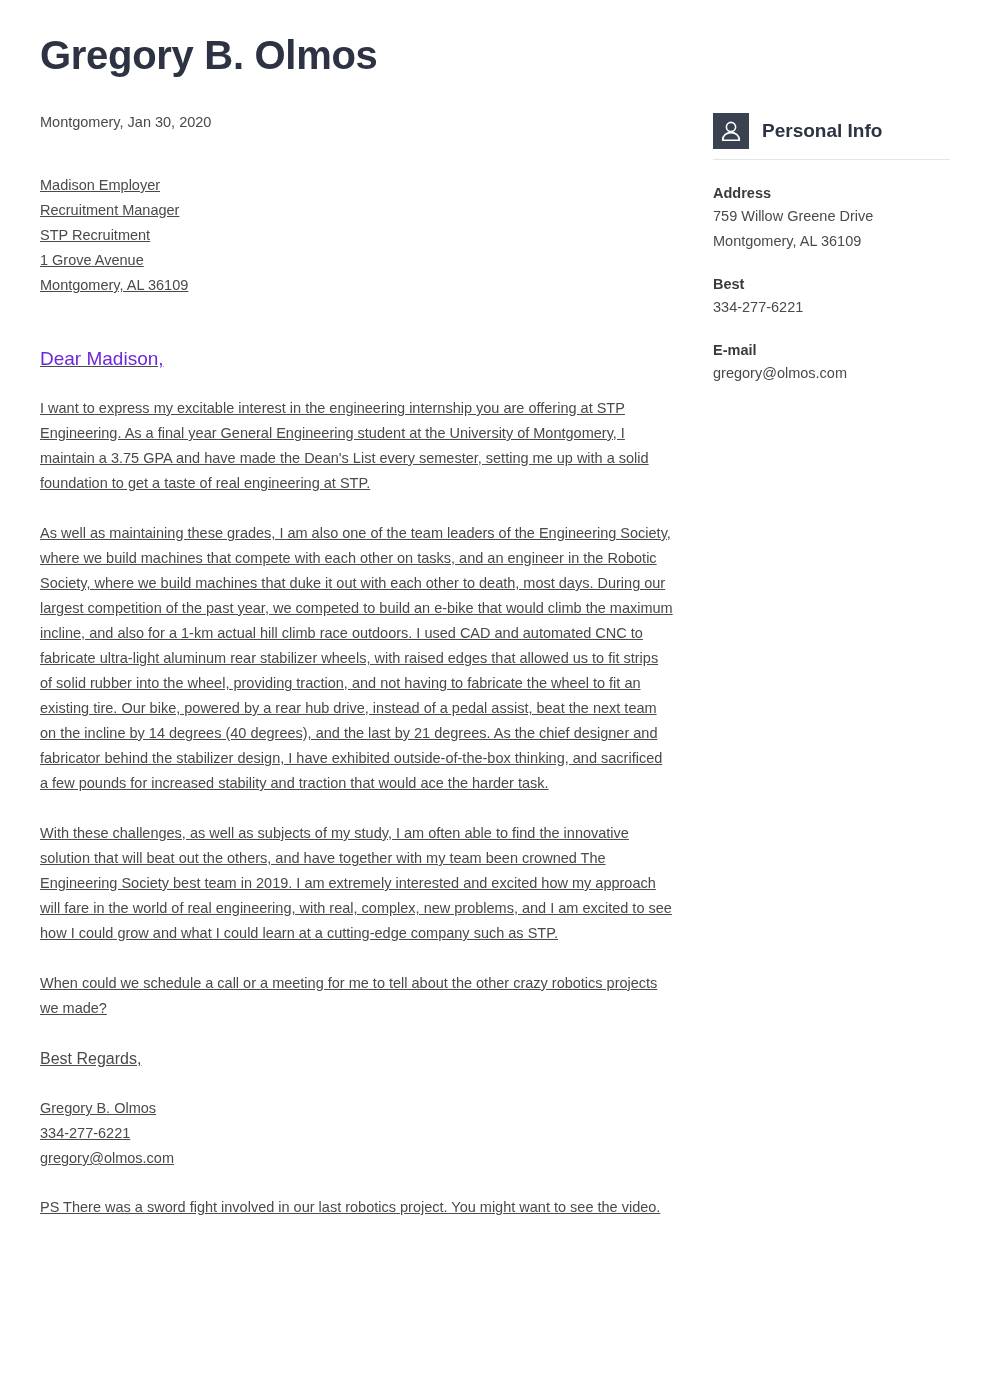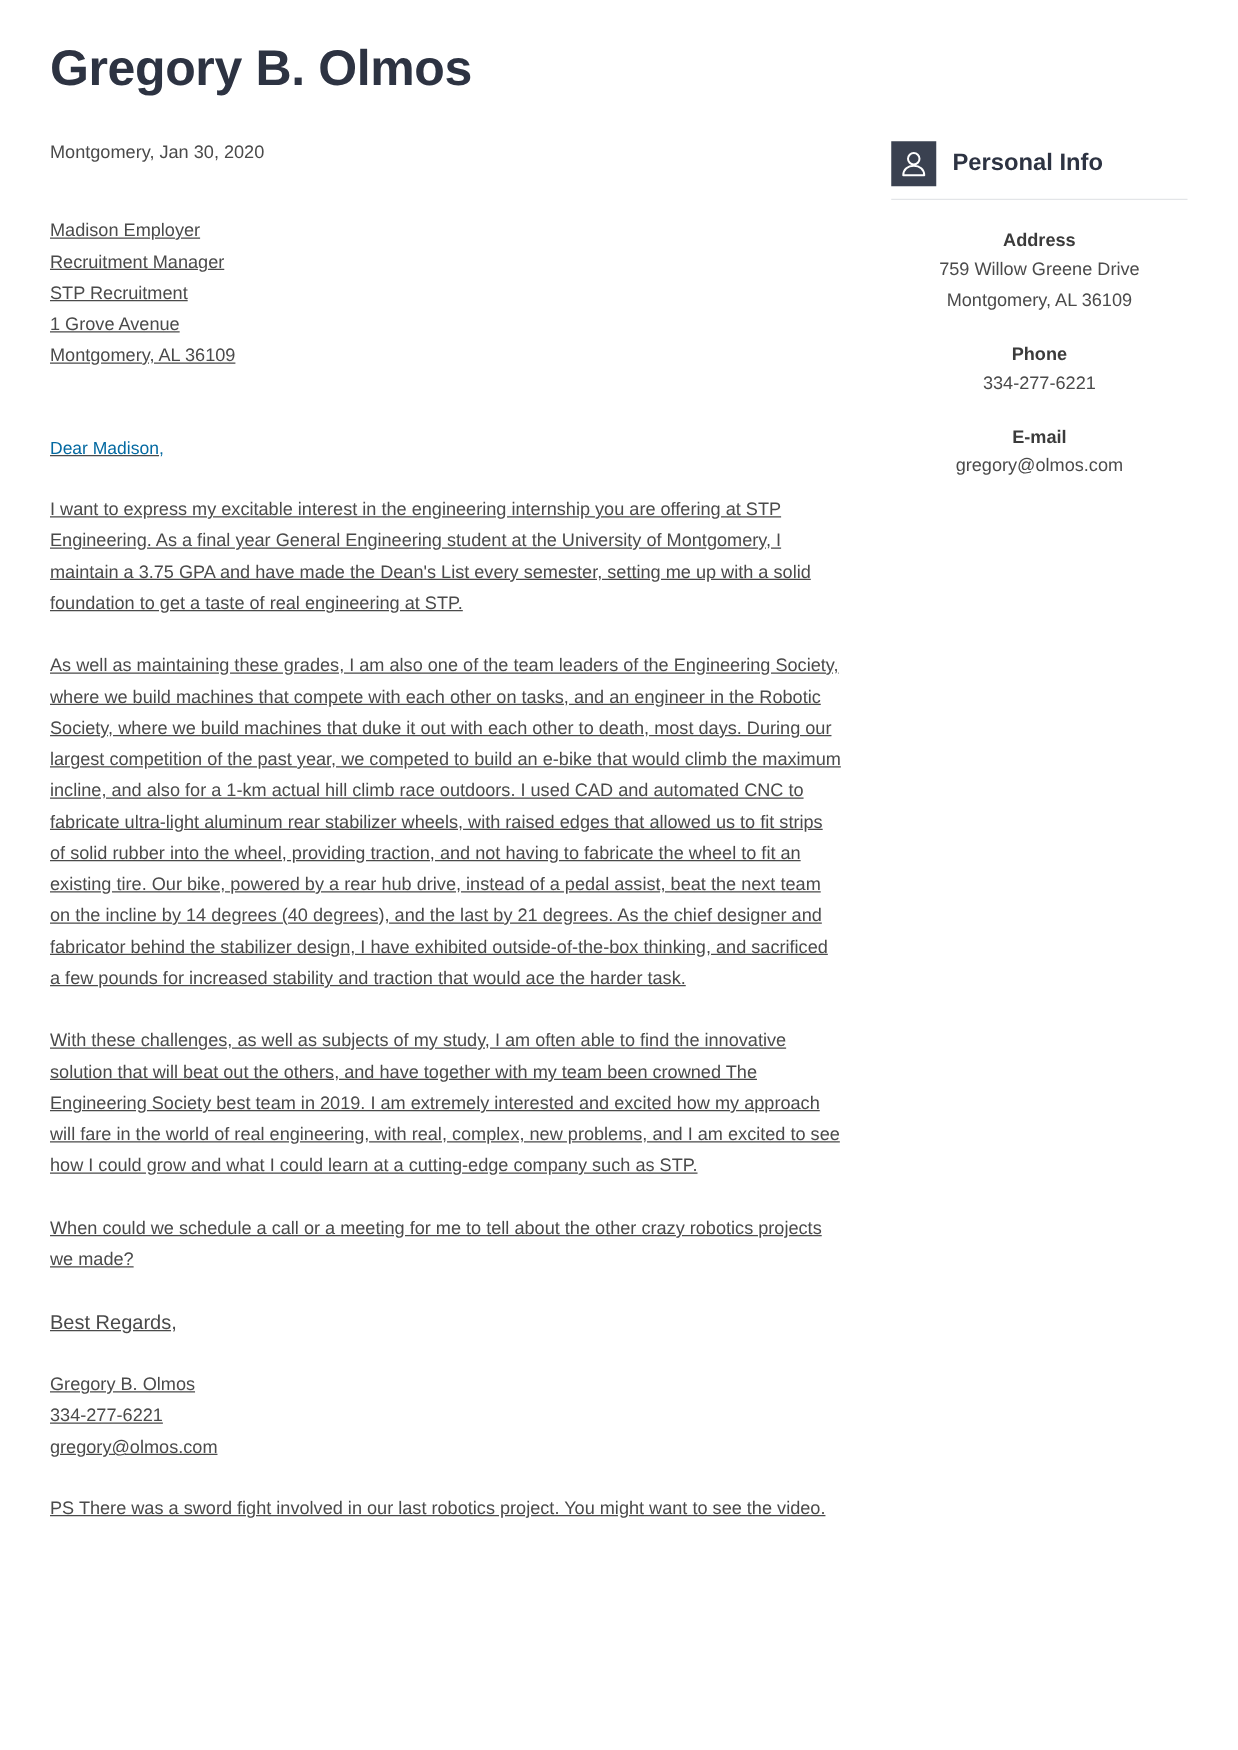--- a/index.html
+++ b/index.html
@@ -55,23 +55,23 @@
   }
   .recipient-block {
     margin: 0 0 0 0;
   }
   .recipient-line {
     font-size: 14.5px;
     line-height: 25px;
     color: #4a4a4a;
   }
   .salutation {
-    font-size: 14px;
-    line-height: 25px;
-    color: #0369a1;
+    font-size: 19px;
+    line-height: 25px;
+    color: #6d28d9;
     margin-top: 48px;
   }
   .body-par {
     font-size: 14.5px;
     line-height: 25px;
     color: #4a4a4a;
     margin-top: 25px;
     text-align: left;
   }
   .closing {
@@ -120,21 +120,20 @@
   }
   .info-badge svg { display: block; }
   .sidebar-title {
     font-size: 19px;
     font-weight: bold;
     color: #2d3342;
     line-height: 1.2;
   }
   .info-group {
     margin-top: 19px;
-    text-align: center;
   }
   .info-group.first { margin-top: 22px; }
   .info-label {
     font-size: 14.5px;
     font-weight: bold;
     color: #3b3b3b;
     line-height: 22px;
   }
   .info-value {
     font-size: 14.5px;
@@ -192,21 +191,21 @@
       <div class="sidebar-title">Personal Info</div>
     </div>
 
     <div class="info-group first">
       <div class="info-label">Address</div>
       <div class="info-value">759 Willow Greene Drive</div>
       <div class="info-value">Montgomery, AL 36109</div>
     </div>
 
     <div class="info-group">
-      <div class="info-label">Phone</div>
+      <div class="info-label">Best</div>
       <div class="info-value">334-277-6221</div>
     </div>
 
     <div class="info-group">
       <div class="info-label">E-mail</div>
       <div class="info-value">gregory@olmos.com</div>
     </div>
 
   </div>
 

